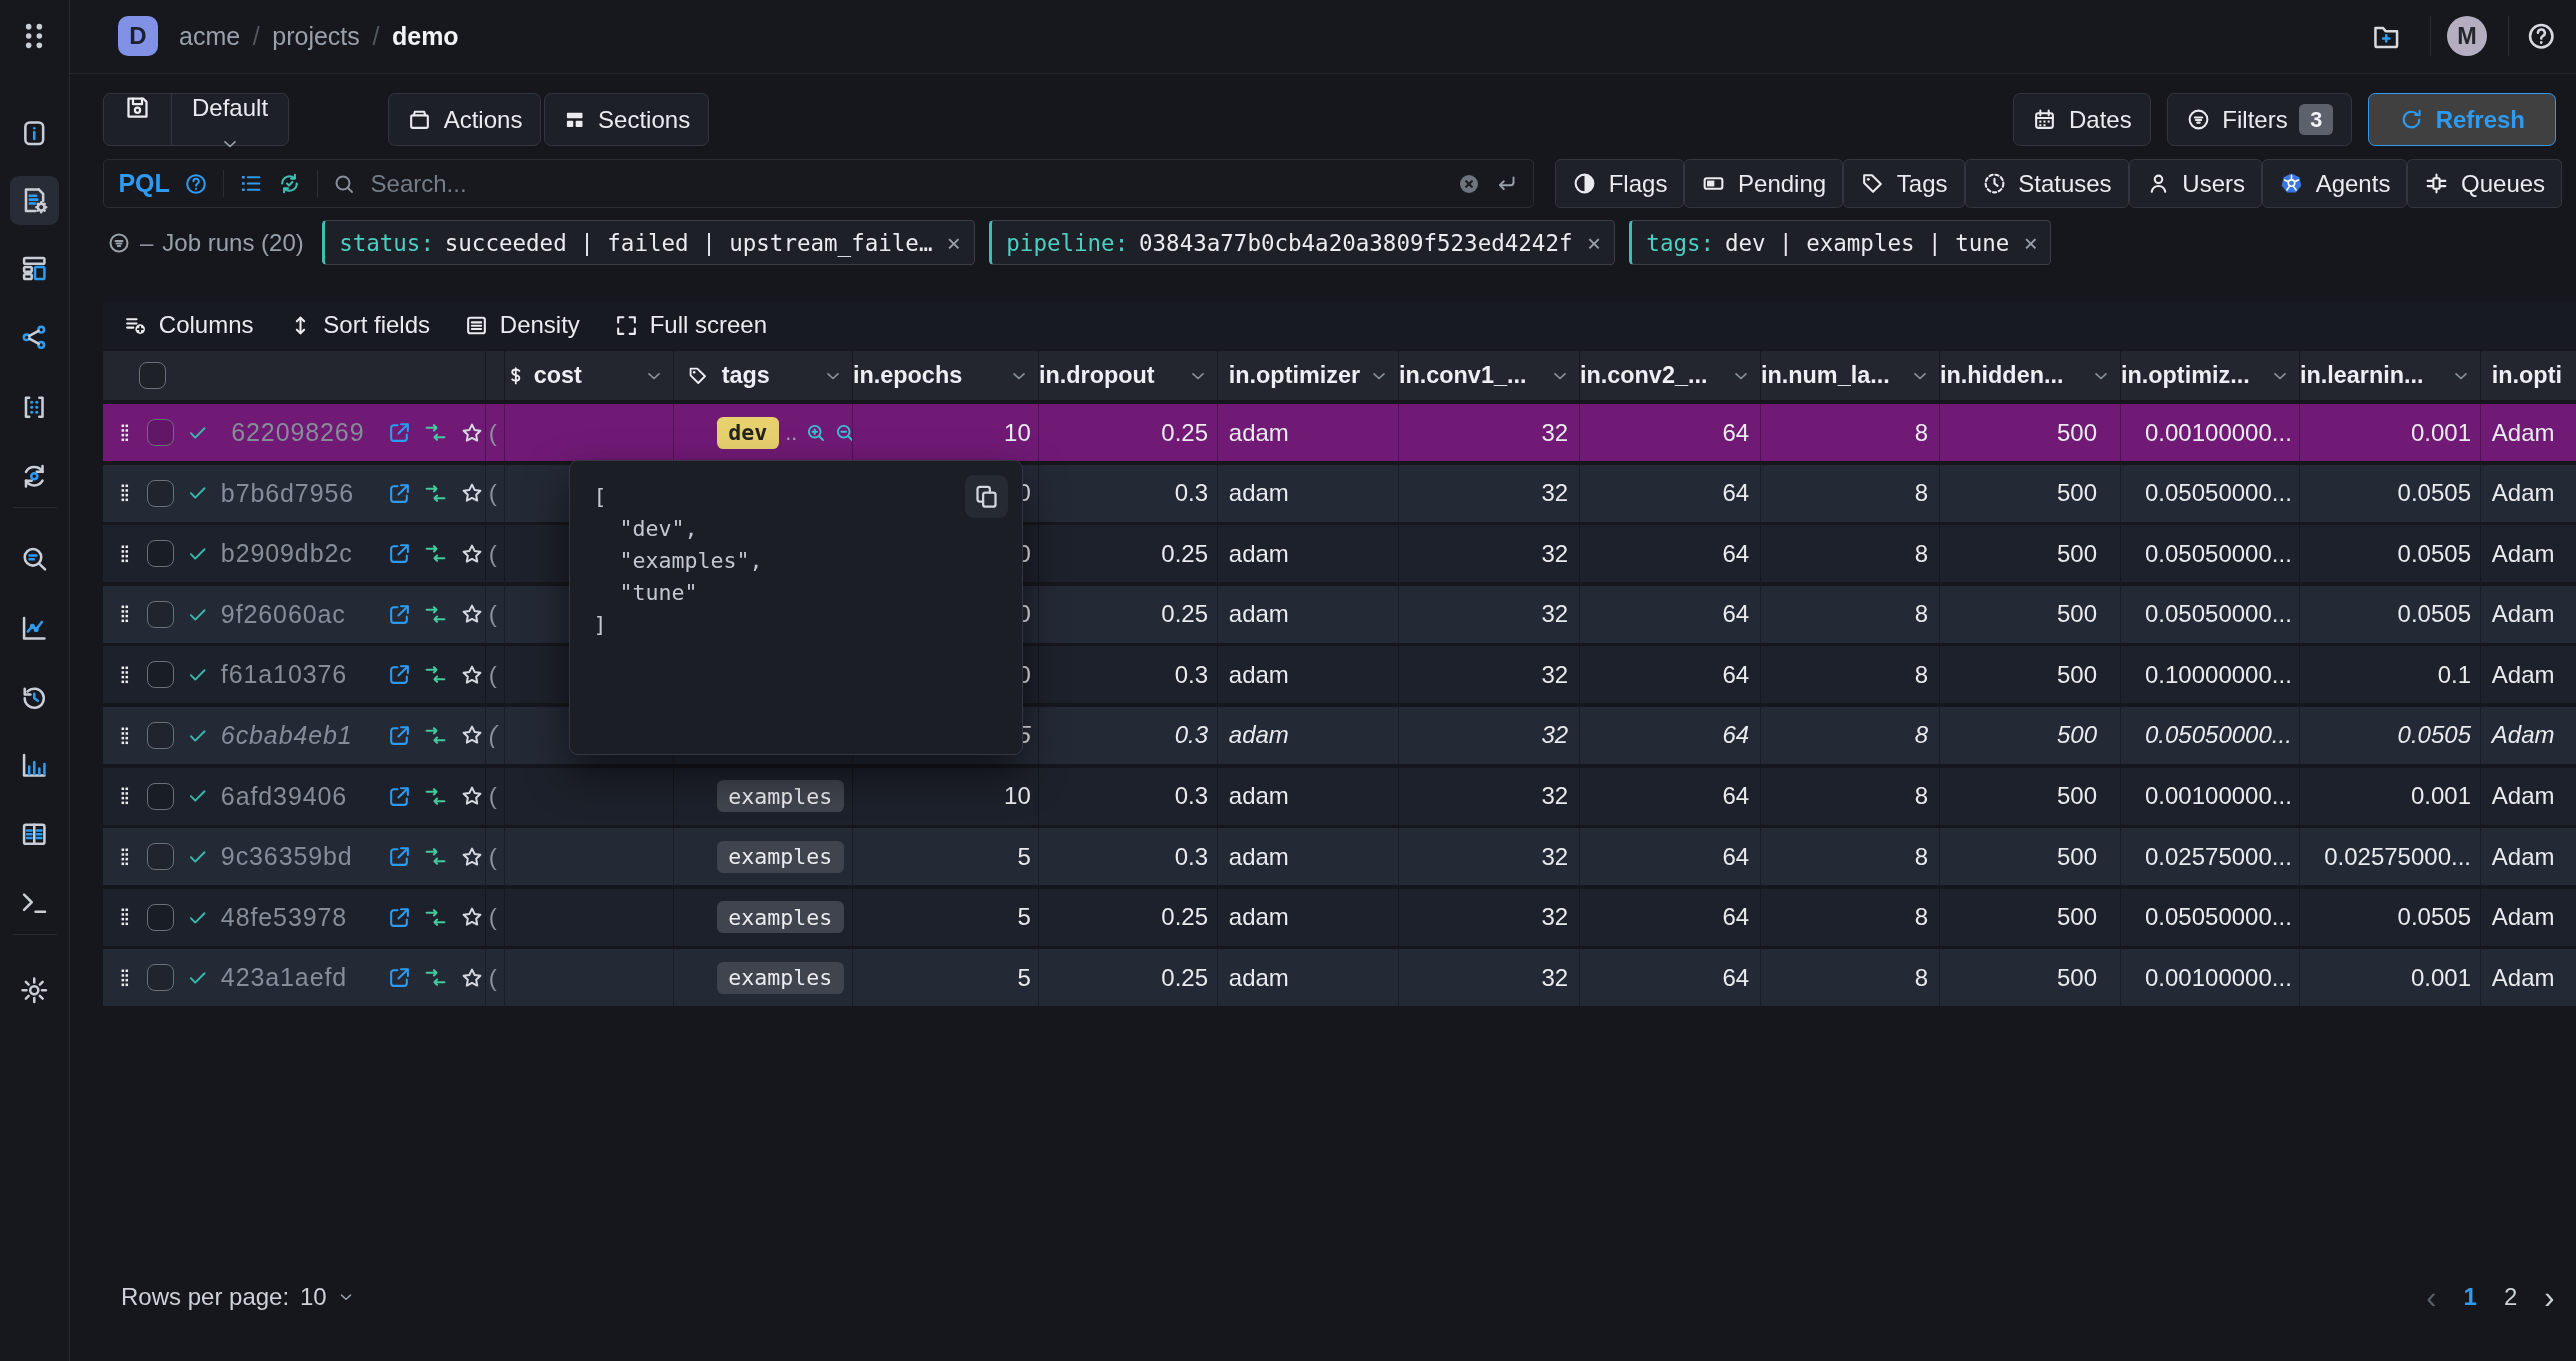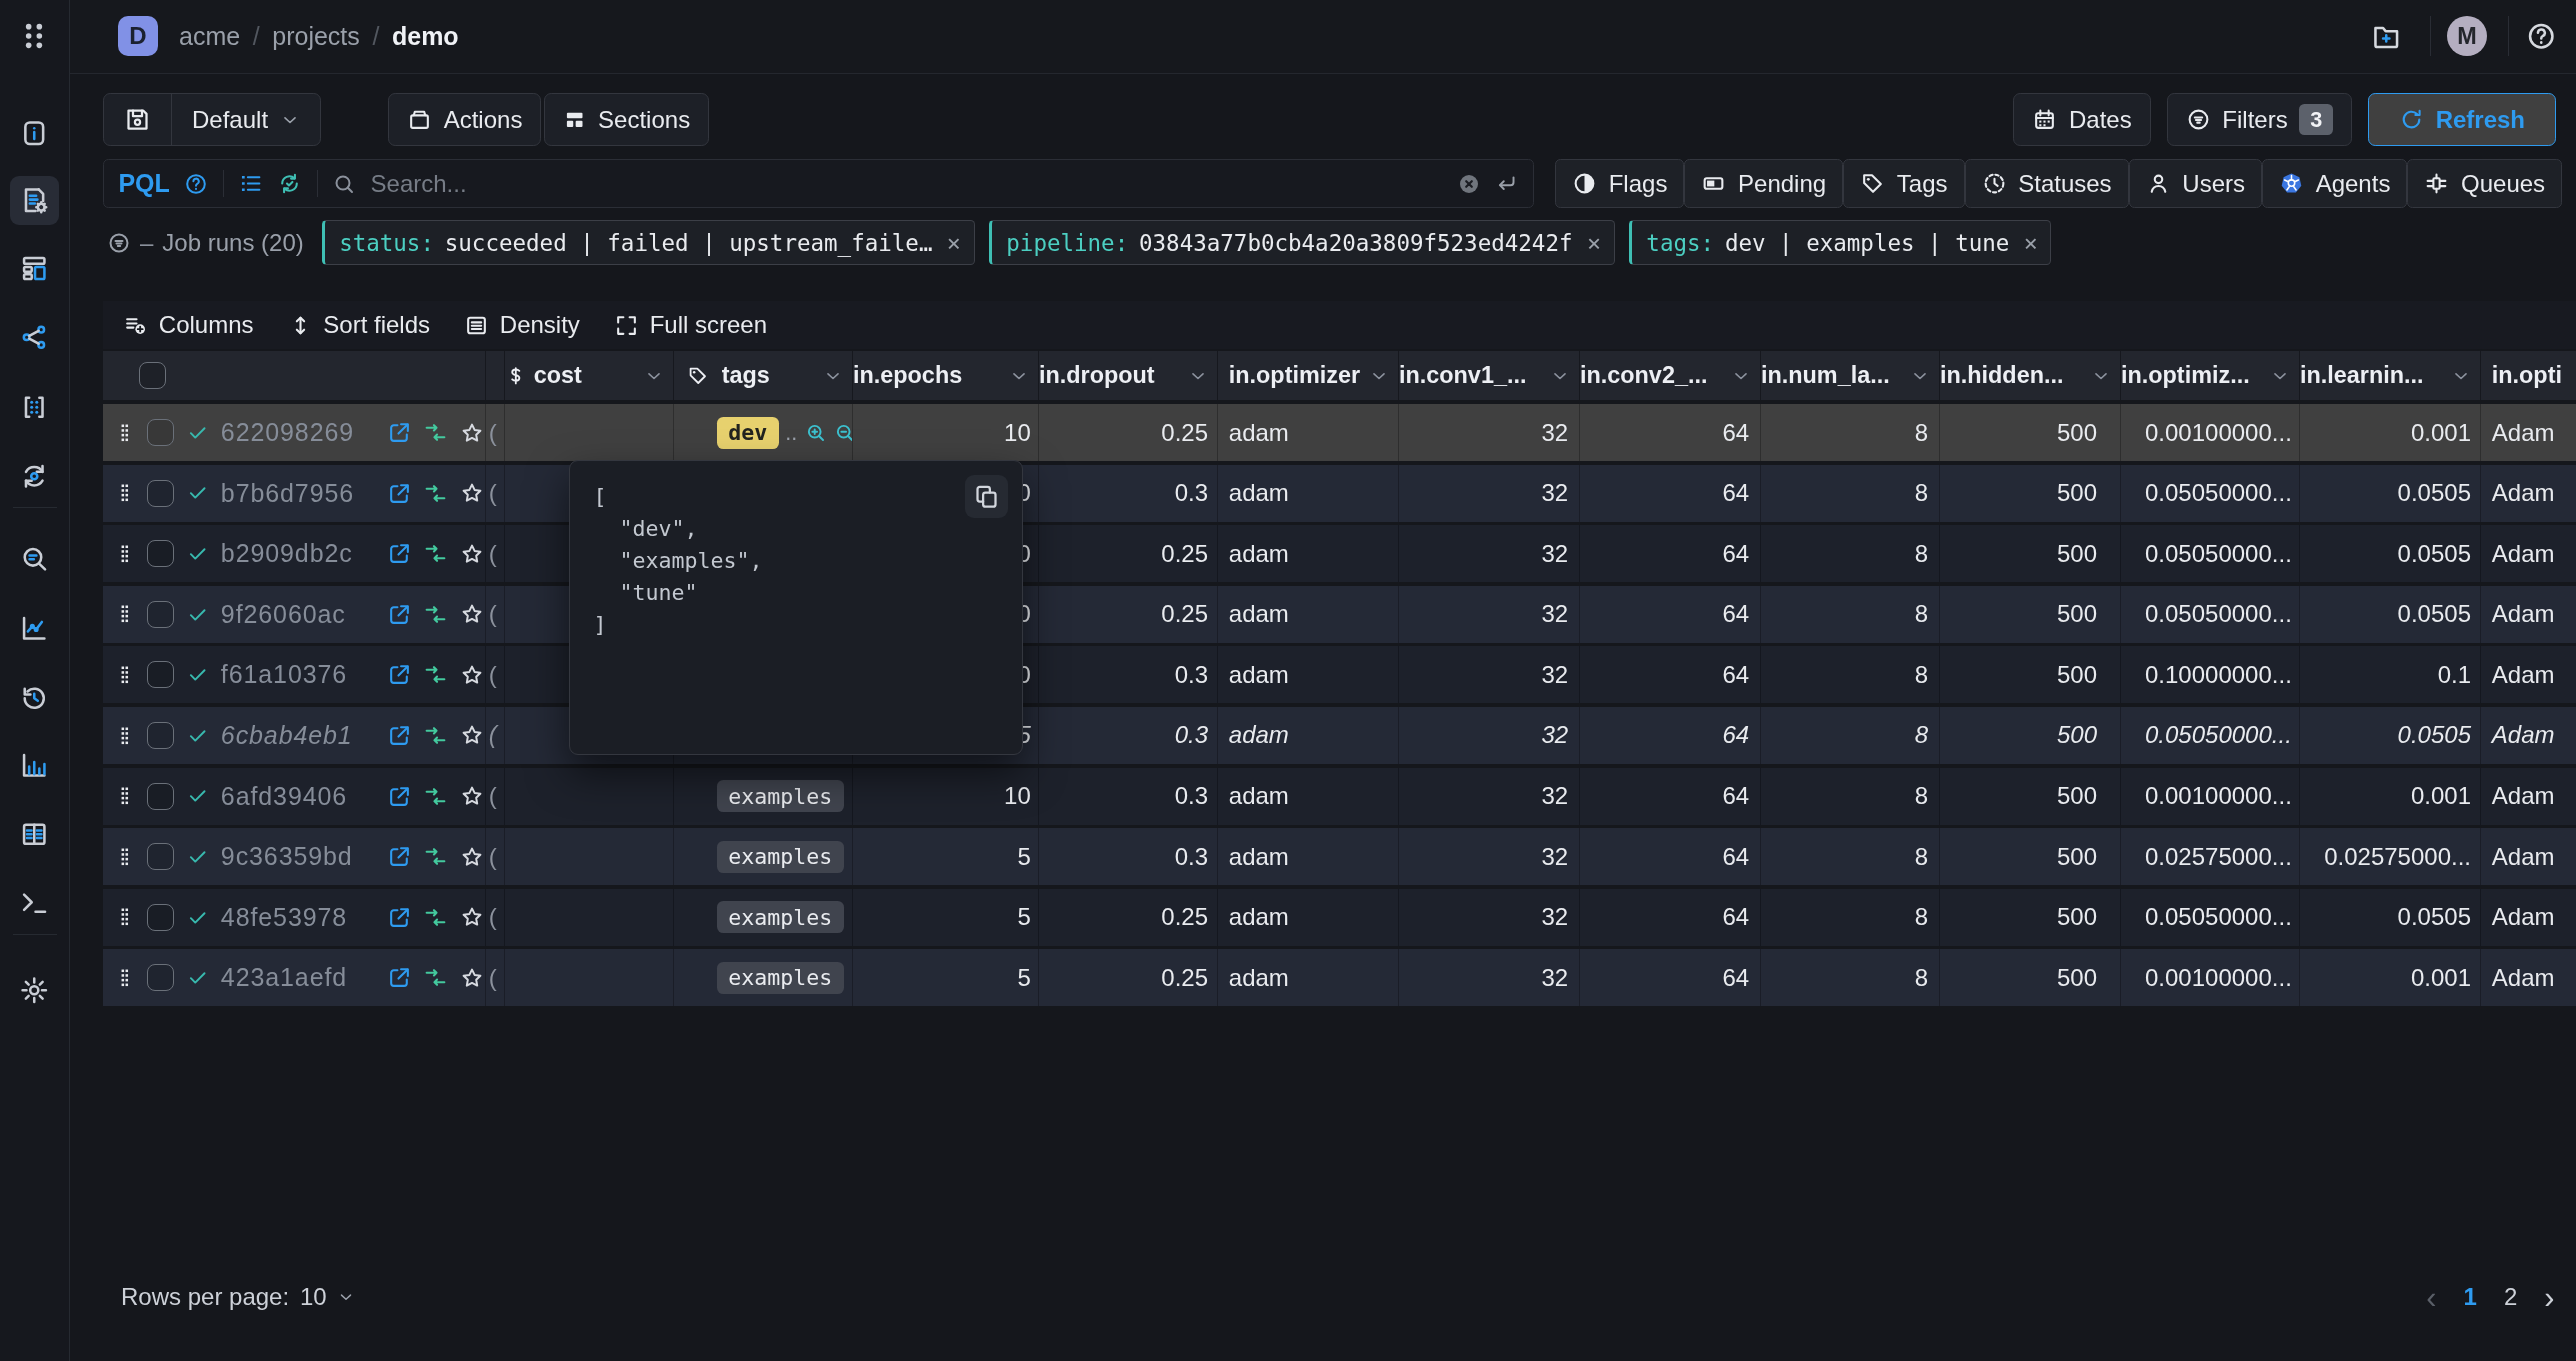--- a/index.html
+++ b/index.html
@@ -25,21 +25,21 @@
   .crumb{color:#9aa0aa;} .crumb-sep{color:#52575f;} .crumb.current{color:#f0f2f6;font-weight:700;}
   .top-right-ic{position:absolute;top:0;height:73px;display:flex;align-items:center;color:#d6d9df;}
   .tb-vdiv{position:absolute;top:16px;height:40px;border-left:0.9px solid #2a2d35;}
   .avatar-m{width:40px;height:40px;border-radius:50%;background:#b4aec0;color:#24262c;font-size:23.4px;}
 
   
   .toolbar-row{position:absolute;left:69px;top:93px;right:0;height:53px;}
   .btn{display:inline-flex;align-items:center;gap:11.7px;height:53px;padding:0 18px;background:#1d2027;
        border:0.9px solid #33363e;border-radius:7.2px;font-size:24px;color:#e9ebef;box-sizing:border-box;}
   .btn-group{position:absolute;left:34px;display:flex;align-items:stretch;background:#1d2027;border:0.9px solid #33363e;border-radius:7.2px;height:53px;box-sizing:border-box;}
-  .btn-seg{display:flex;align-items:center;gap:11.7px;padding:0 20px;font-size:24px;}
+  .btn-seg{display:flex;align-items:center;gap:11.7px;padding:0 20px;font-size:24px;flex-direction:column;}
   .btn-seg + .btn-seg{border-left:0.9px solid #33363e;}
   .right-btns{position:absolute;right:20px;top:0;display:flex;gap:16px;}
   .badge{background:#5c616b;color:#f2f3f6;border-radius:5.4px;font-size:21.6px;padding:2.7px 10.8px;font-weight:600;}
   .refresh-btn{background:#404040;border:1.8px solid #2e9bf0;color:#2e9bf0;font-weight:600;width:188px;justify-content:center;}
   .chev{color:#9aa0aa;}
 
   
   .search-row{position:absolute;left:69px;top:159px;right:13px;height:49px;}
   .searchbox{position:absolute;left:34px;width:1431px;height:49px;background:#17191f;border:0.9px solid #2b2e36;border-radius:5.4px;
              display:flex;align-items:center;box-sizing:border-box;padding:0 14.4px;gap:14.4px;}
@@ -59,21 +59,21 @@
 
   
   .table-toolbar{position:absolute;left:103px;top:301px;right:0;height:48px;background:#181a21;display:flex;align-items:center;gap:34px;padding-left:20px;}
   .tt-item{display:inline-flex;align-items:center;gap:10.8px;font-size:24px;color:#e9ebef;}
   .thead{position:absolute;left:103px;top:351px;right:0;height:49px;background:#23262e;display:grid;}
   .thead .cell{position:relative;display:flex;align-items:center;font-weight:700;font-size:23.4px;color:#edeff4;border-right:0.9px solid rgba(0,0,0,.35);box-sizing:border-box;overflow:hidden;}
   .hdr-chev{position:absolute;right:9px;color:#8b919d;}
   .tbody{position:absolute;left:103px;top:404px;right:0;}
   .trow{display:grid;height:57px;margin-bottom:3.6px;background:#1d212b;}
   .trow.alt{background:#242936;}
-  .trow.hi{background:#404040;}
+  .trow.hi{background:#701a75;text-align:center;}
   .trow .cell{display:flex;align-items:center;font-size:24px;border-right:0.9px solid rgba(0,0,0,.28);box-sizing:border-box;overflow:hidden;}
   .c0{padding-left:10.8px;gap:11.7px;}
   .c1{color:#8b919c;padding-left:2.7px;}
   .c3{padding-left:12.6px;gap:6.3px;}
   .num{justify-content:flex-end;}
   .c4{padding-right:7.2px;} .c5{padding-right:9px;} .c7,.c8,.c9{padding-right:10.8px;} .c10{padding-right:23px;}
   .c11{padding-right:7.2px;} .c12{padding-right:9px;}
   .c6,.c13{padding-left:10.8px;}
   .cb{width:27px;height:27px;border:1.8px solid #6a7079;border-radius:8px;background:rgba(0,0,0,.12);flex:none;box-sizing:border-box;}
   .hcb{margin-left:25px;}

